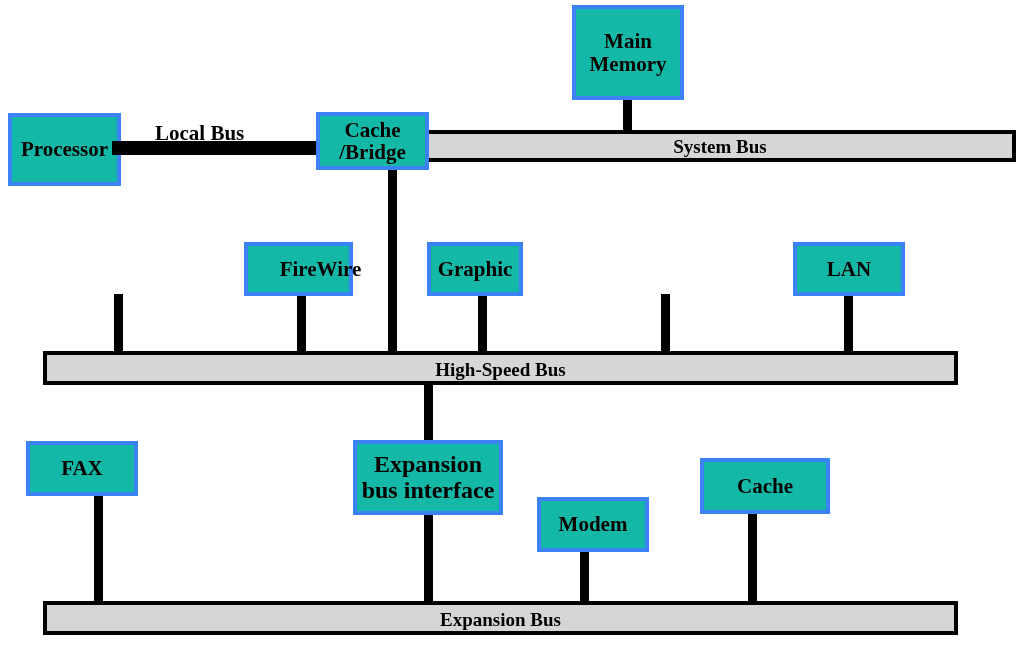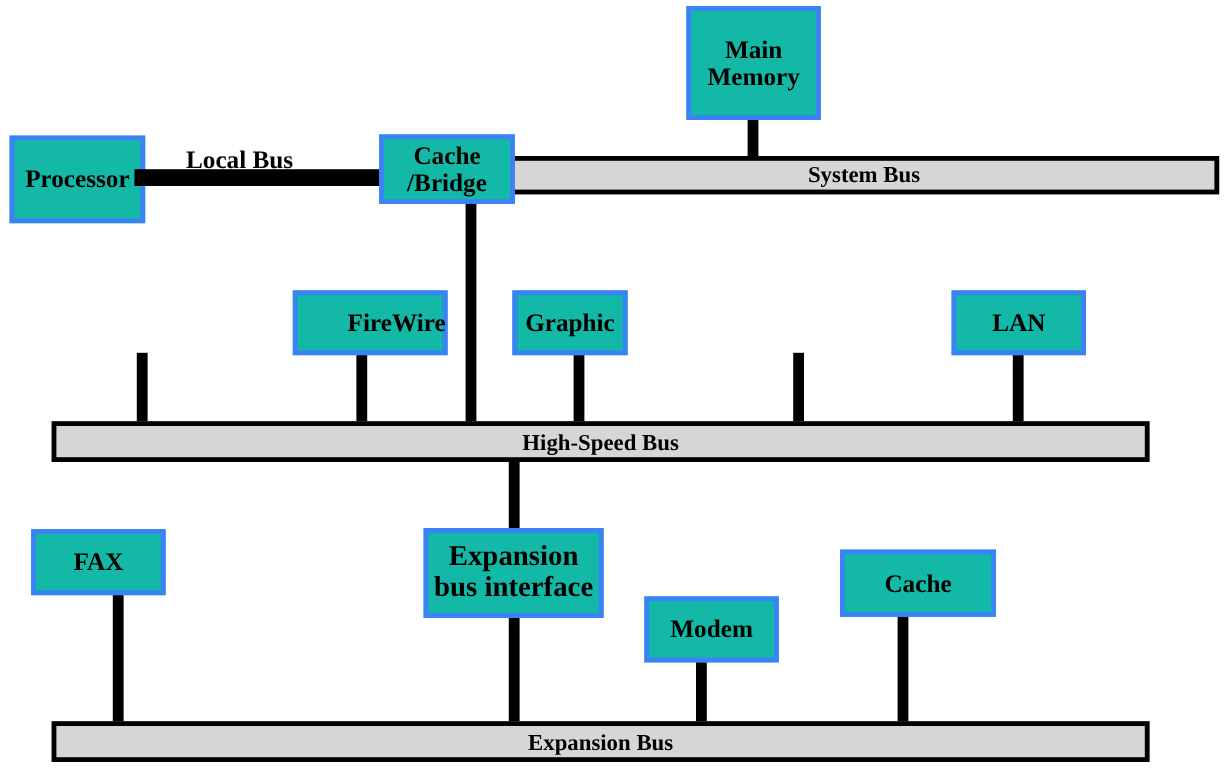--- a/index.html
+++ b/index.html
@@ -96,21 +96,21 @@
   </div>
 
   <div class="bus" style="left:424px; top:130px; width:592px; height:32px;">
     <span class="label">System Bus</span>
   </div>
 
   <div class="vline" style="left:388px; top:168px; width:9px; height:188px;"></div>
 
   <div class="vline" style="left:114px; top:294px; width:9px; height:62px;"></div>
 
-  <div class="box" style="left:244px; top:242px; width:129px; height:54px;padding-left:44px;">
+  <div class="box" style="left:244px; top:242px; width:109px; height:54px;padding-left:44px;">
     <span class="label" style="font-size:21px;">FireWire</span>
   </div>
   <div class="vline" style="left:297px; top:294px; width:9px; height:62px;"></div>
 
   <div class="box" style="left:427px; top:242px; width:96px; height:54px;">
     <span class="label" style="font-size:21px;">Graphic</span>
   </div>
   <div class="vline" style="left:478px; top:294px; width:9px; height:62px;"></div>
 
   <div class="vline" style="left:661px; top:294px; width:9px; height:62px;"></div>

